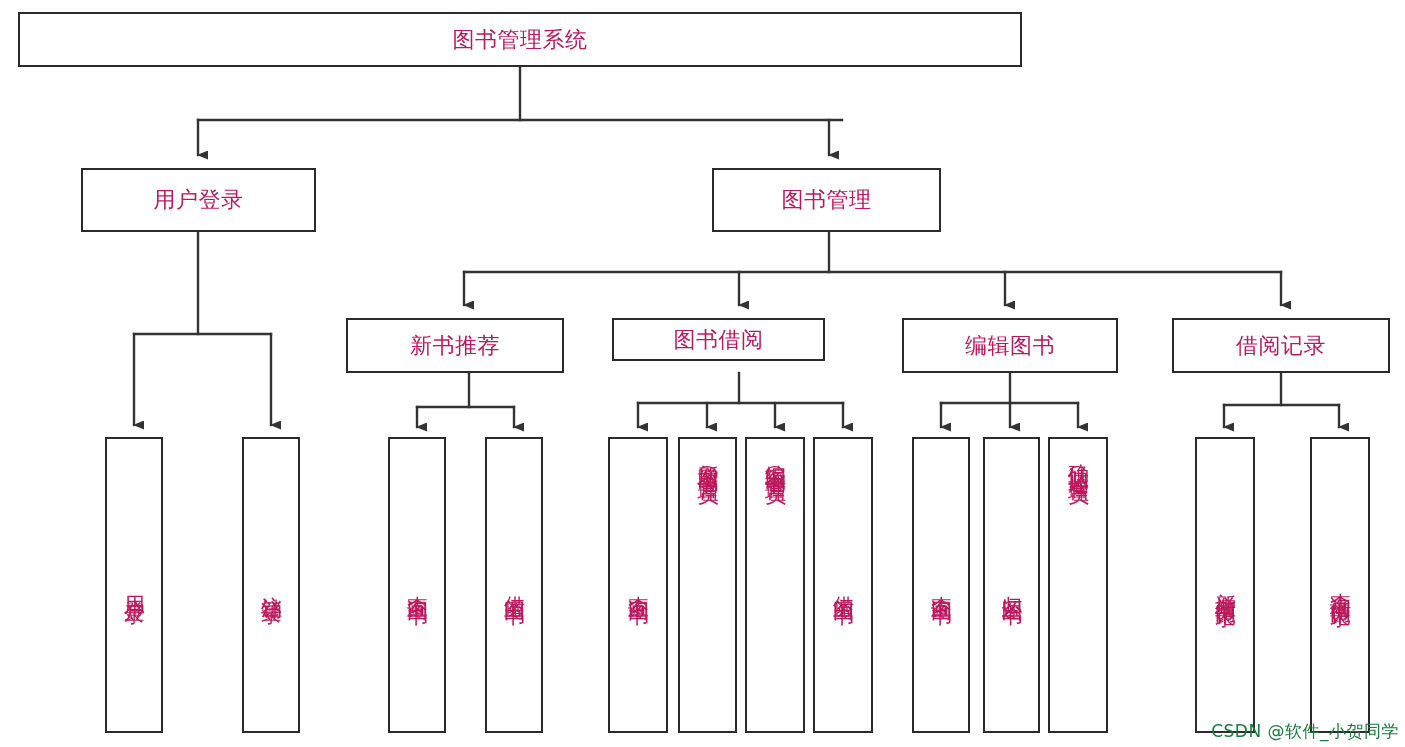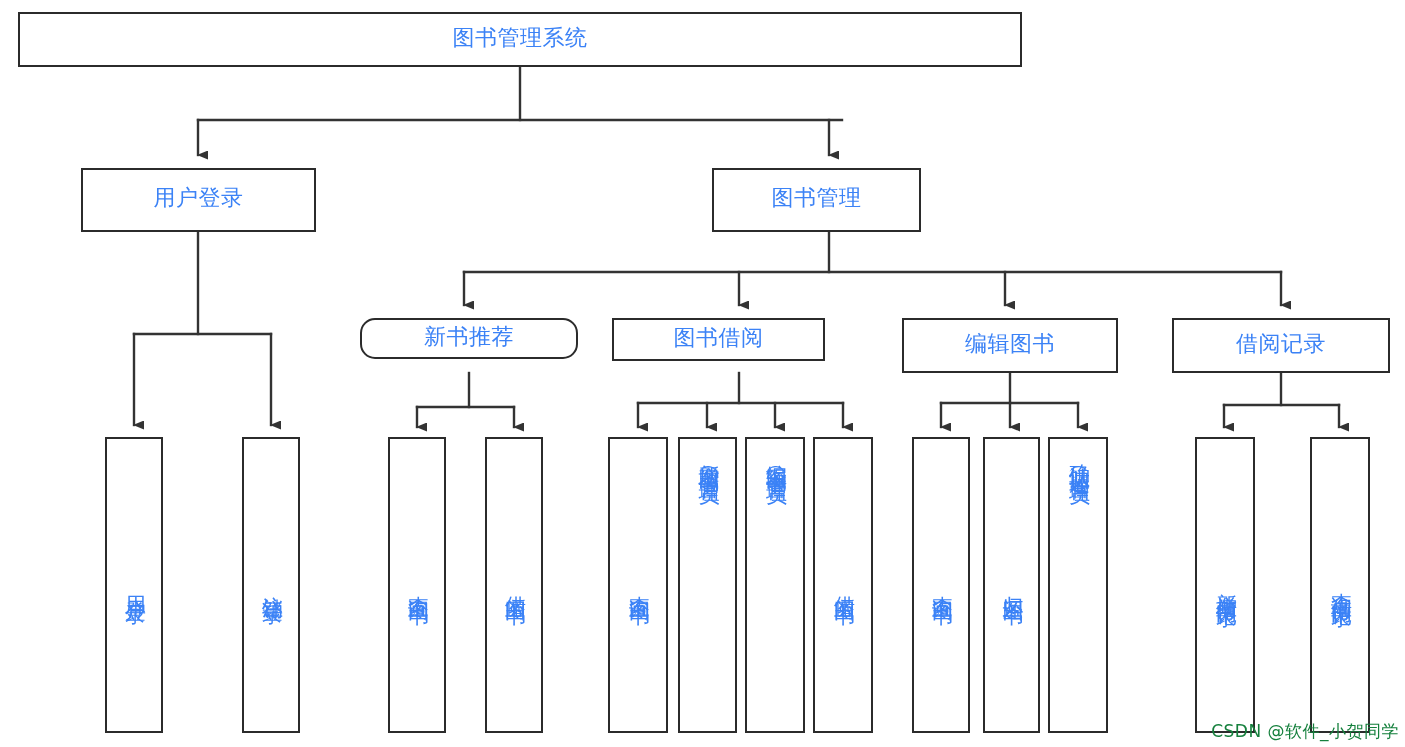--- a/index.html
+++ b/index.html
@@ -28,27 +28,26 @@
     position: absolute;
     box-sizing: border-box;
     border: 2px solid #2b2b2b;
     background: #ffffff;
     display: flex;
     align-items: center;
     justify-content: center;
     overflow: hidden;
   }
   .node-label {
-    color: #3b82f6;
+    color: #be185d;
     font-size: 22px;
     line-height: 1.18;
     letter-spacing: 0.5px;
     white-space: nowrap;
     text-align: right;
-    font-family: Liberation Mono, monospace;
   }
   .node-box.vertical {
     align-items: flex-start;
     padding-top: 8px;
   }
   .node-box.vertical .node-label {
     writing-mode: vertical-rl;
     text-orientation: upright;
     font-size: 21px;
     letter-spacing: 3px;
@@ -124,25 +123,25 @@
     </g>
   </svg>
 
   <div class="node-box" style="left:18px; top:12px; width:1004px; height:55px;">
     <span class="node-label">图书管理系统</span>
   </div>
 
   <div class="node-box" style="left:81px; top:168px; width:235px; height:64px;">
     <span class="node-label">用户登录</span>
   </div>
-  <div class="node-box" style="left:712px; top:168px; width:209px; height:64px;">
+  <div class="node-box" style="left:712px; top:168px; width:229px; height:64px;">
     <span class="node-label">图书管理</span>
   </div>
 
-  <div class="node-box" style="left:360px; top:318px; width:218px; height:41px;border-radius:15px;">
+  <div class="node-box" style="left:346px; top:318px; width:218px; height:55px;">
     <span class="node-label">新书推荐</span>
   </div>
   <div class="node-box" style="left:612px; top:318px; width:213px; height:43px;">
     <span class="node-label">图书借阅</span>
   </div>
   <div class="node-box" style="left:902px; top:318px; width:216px; height:55px;">
     <span class="node-label">编辑图书</span>
   </div>
   <div class="node-box" style="left:1172px; top:318px; width:218px; height:55px;">
     <span class="node-label">借阅记录</span>

